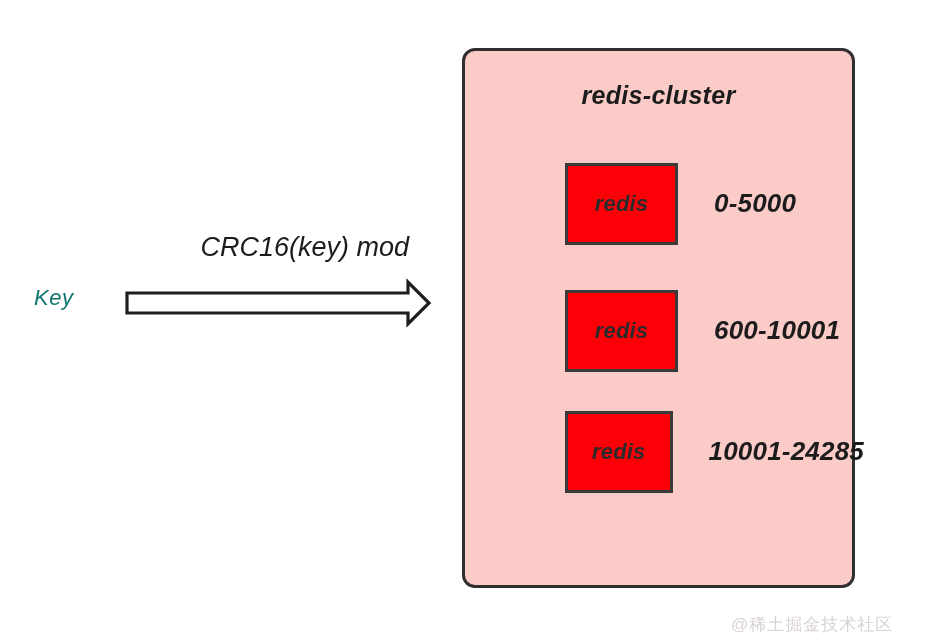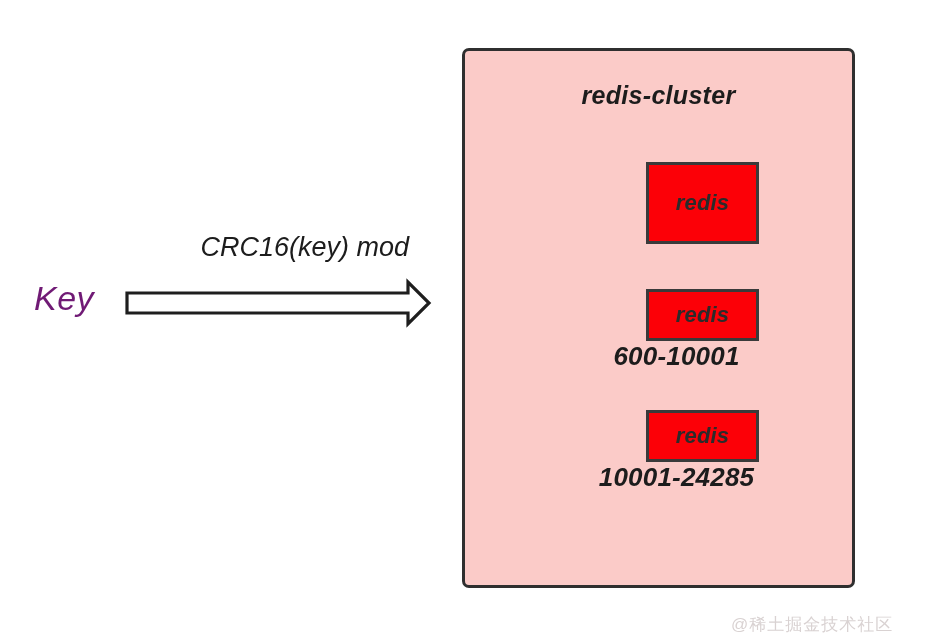--- a/index.html
+++ b/index.html
@@ -21,24 +21,24 @@
     width: 931px;
     height: 637px;
   }
 
   
   .key-label {
     position: absolute;
     left: 34px;
     top: 282px;
     width: 90px;
-    font-size: 34px;
+    font-size: 22px;
     font-style: italic;
     font-weight: 400;
-    color: #701a75;
+    color: #0f766e;
     letter-spacing: 0.5px;
     line-height: 32px;
     white-space: nowrap;
   }
 
   .formula {
     position: absolute;
     left: 147px;
     top: 233px;
     width: 262px;
@@ -64,44 +64,43 @@
   
   .cluster-box {
     position: absolute;
     left: 462px;
     top: 48px;
     width: 393px;
     height: 540px;
     box-sizing: border-box;
     background: #fbcbc8;
     border: 3px solid #2f2f2f;
-    border-radius: 7px;
+    border-radius: 13px;
   }
 
   .cluster-title {
     position: absolute;
     left: 0;
     top: 30px;
     width: 100%;
     text-align: center;
     font-size: 25px;
     font-style: italic;
     font-weight: bold;
     color: #1c1c1c;
     letter-spacing: 0.3px;
   }
 
   .node-row {
     position: absolute;
-    left: 0;
+    left: 12px;
     width: 100%;
     height: 83px;
     display: flex;
     align-items: center;
-    flex-direction: column;
   }
   .node-row.row0 { top: 111px; }
   .node-row.row1 { top: 238px; }
   .node-row.row2 { top: 359px; }
 
   .redis-node {
     box-sizing: border-box;
     margin-left: 88px;
     width: 113px;
     height: 82px;
@@ -157,20 +156,21 @@
   </svg>
 
   <div class="cluster-box">
 
     <div class="cluster-title">redis-cluster</div>
 
     <div class="node-row row0">
       <div class="redis-node">
         <span class="redis-node-label">redis</span>
       </div>
+      <div class="slot-range">0-5000</div>
     </div>
 
     <div class="node-row row1">
       <div class="redis-node">
         <span class="redis-node-label">redis</span>
       </div>
       <div class="slot-range">600-10001</div>
     </div>
 
     <div class="node-row row2">

